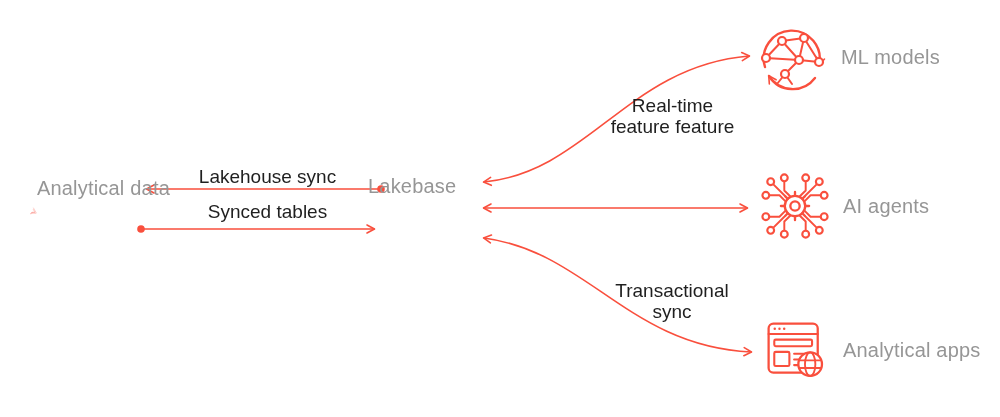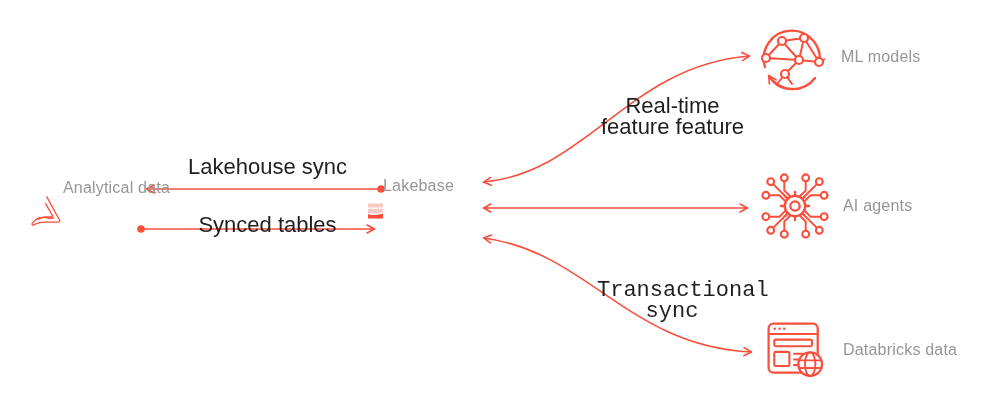--- a/index.html
+++ b/index.html
@@ -6,26 +6,26 @@
   html,body{margin:0;padding:0;background:#fff;}
   .canvas{
     position:relative;width:1000px;height:417px;background:#fff;overflow:hidden;
     font-family:"Liberation Sans","DejaVu Sans",sans-serif;
   }
   .arrows{position:absolute;left:0;top:0;width:1000px;height:417px;}
   .node{position:absolute;}
   .node.vertical{display:flex;flex-direction:row;align-items:flex-start;}
   .node.horizontal{display:flex;flex-direction:row;align-items:center;gap:13px;}
   .node-label{
-    color:var(--node-label,#969696);font-size:16px;letter-spacing:.2px;
+    color:var(--node-label,#969696);font-size:20px;letter-spacing:.2px;
     white-space:nowrap;line-height:20px;
   }
   .vertical .node-label{margin-top:7px;}
   .edge-label{
-    position:absolute;color:var(--edge-label,#1F1F1F);font-size:22px;
+    position:absolute;color:var(--edge-label,#1F1F1F);font-size:19px;
     font-weight:500;text-align:center;line-height:21px;white-space:nowrap;
   }
   .edge-label.two-line{white-space:normal;}
   svg{display:block;}
 </style>
 </head>
 <body>
 
 <div class="canvas">
 
@@ -134,31 +134,31 @@
             <circle cx="23.5" cy="13.5" r="1.3"></circle>
         </g>
         <rect x="13" y="25" width="40" height="7" rx="1.5" stroke-width="2.2"></rect>
         <rect x="13" y="38" width="16" height="15" rx="1.5" stroke-width="2.2"></rect>
         <path stroke-width="2.2" d="M34 40 L53 40 M34 46 L48 46 M34 52 L44 52"></path>
         <circle cx="51" cy="51" r="12.5" stroke-width="2.4" fill="#fff"></circle>
         <ellipse cx="51" cy="51" rx="5.5" ry="12.5" stroke-width="2"></ellipse>
         <path stroke-width="2" d="M39.5 47 L62.5 47 M39.5 55 L62.5 55"></path>
       </g>
     </svg>
-    <div class="node-label">Databricks data</div>
+    <div class="node-label">Analytical apps</div>
   </div>
 
-  <div class="edge-label" style="left:180px;top:156px;width:175px;">Lakehouse sync</div>
+  <div class="edge-label" style="left:180px;top:166px;width:175px;">Lakehouse sync</div>
 
-  <div class="edge-label" style="left:180px;top:214px;width:175px;">Synced tables</div>
+  <div class="edge-label" style="left:180px;top:201px;width:175px;">Synced tables</div>
 
   <div class="edge-label two-line" style="left:600px;top:95px;width:145px;">
     <span>Real-time</span><br>
     <span>feature feature</span>
   </div>
 
 
-  <div class="edge-label two-line" style="left:597px;top:280px;width:150px;font-family:Liberation Mono, monospace;">
+  <div class="edge-label two-line" style="left:597px;top:280px;width:150px;">
     <span>Transactional</span><br>
     <span>sync</span>
   </div>
 
 </div>
 
 </body></html>

